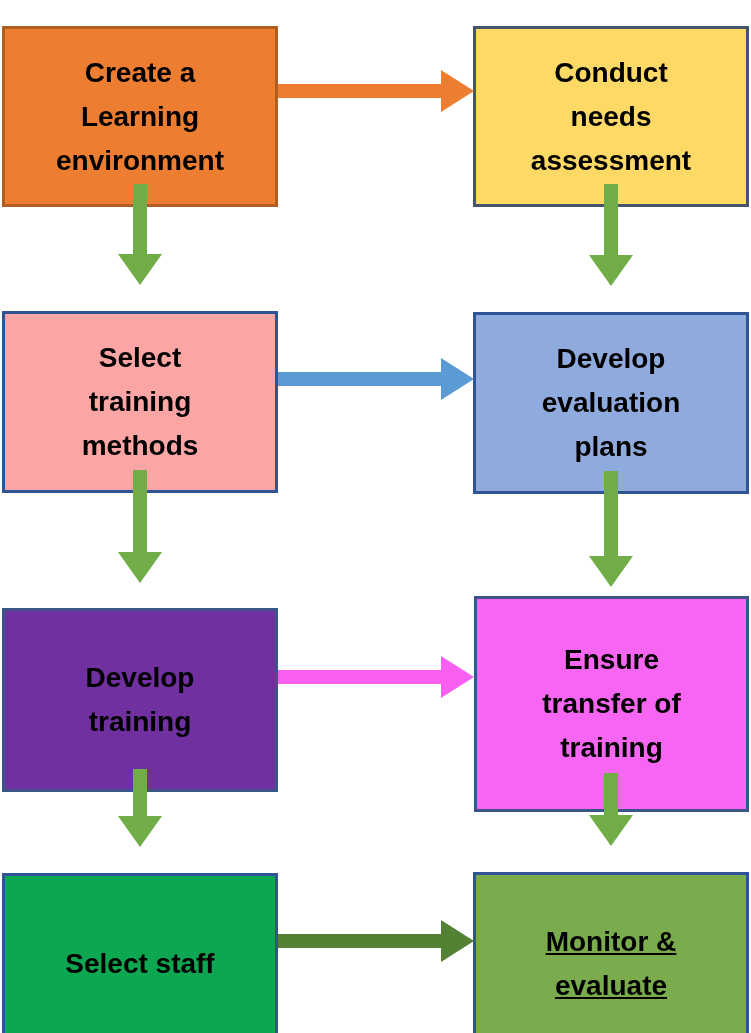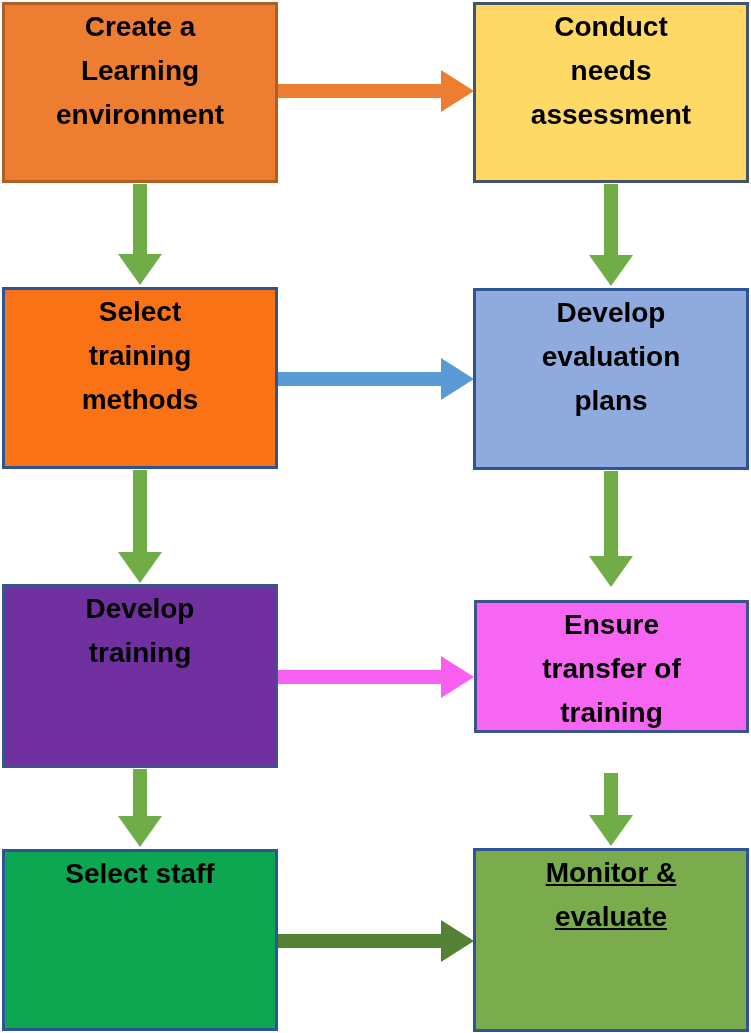--- a/index.html
+++ b/index.html
@@ -2,34 +2,34 @@
 <html><head>
 <meta charset="utf-8">
 <style>
   html,body{margin:0;padding:0;background:#ffffff;}
   .canvas{
     position:relative;width:751px;height:1033px;background:#ffffff;
     font-family:"Liberation Sans",sans-serif;overflow:hidden;
   }
   .box{
     position:absolute;box-sizing:border-box;border:3px solid #333;
-    display:flex;justify-content:center;
+    display:flex;align-items:center;justify-content:center;margin-top:24px;
   }
   .box-label{
     white-space:pre-line;text-align:center;color:#000;
     font-weight:700;font-size:28px;line-height:44px;
   }
   .arrow{position:absolute;display:block;}
   
   .b1{left:2px;top:2px;width:276px;height:181px;}
   .b2{left:473px;top:2px;width:276px;height:181px;}
   .b3{left:2px;top:287px;width:276px;height:182px;}
   .b4{left:473px;top:288px;width:276px;height:182px;}
   .b5{left:2px;top:584px;width:276px;height:184px;}
-  .b6{left:474px;top:600px;width:275px;height:133px;}
+  .b6{left:474px;top:572px;width:275px;height:216px;}
   .b7{left:2px;top:849px;width:276px;height:182px;}
   .b8{left:473px;top:848px;width:276px;height:184px;}
   
   .h1{left:278px;top:69px;}
   .h2{left:278px;top:357px;}
   .h3{left:278px;top:655px;}
   .h4{left:278px;top:919px;}
   .v1{left:118px;top:184px;}
   .v2{left:589px;top:184px;}
   .v3{left:118px;top:470px;}
@@ -45,21 +45,21 @@
   <div class="box b1" style="background-color: rgb(237, 125, 49); border-color: rgb(176, 94, 33);">
     <span class="box-label">Create a
 Learning
 environment</span>
   </div>
   <div class="box b2" style="background-color: rgb(255, 217, 102); border-color: rgb(68, 84, 106);">
     <span class="box-label">Conduct
 needs
 assessment</span>
   </div>
-  <div class="box b3" style="background-color: #f97316; border-color: rgb(46, 84, 150);">
+  <div class="box b3" style="background-color: #fca5a5; border-color: rgb(46, 84, 150);">
     <span class="box-label">Select
 training
 methods</span>
   </div>
   <div class="box b4" style="background-color: rgb(143, 170, 220); border-color: rgb(46, 84, 150);">
     <span class="box-label">Develop
 evaluation
 plans</span>
   </div>
   <div class="box b5" style="background-color: rgb(112, 48, 160); border-color: rgb(59, 84, 137);">

